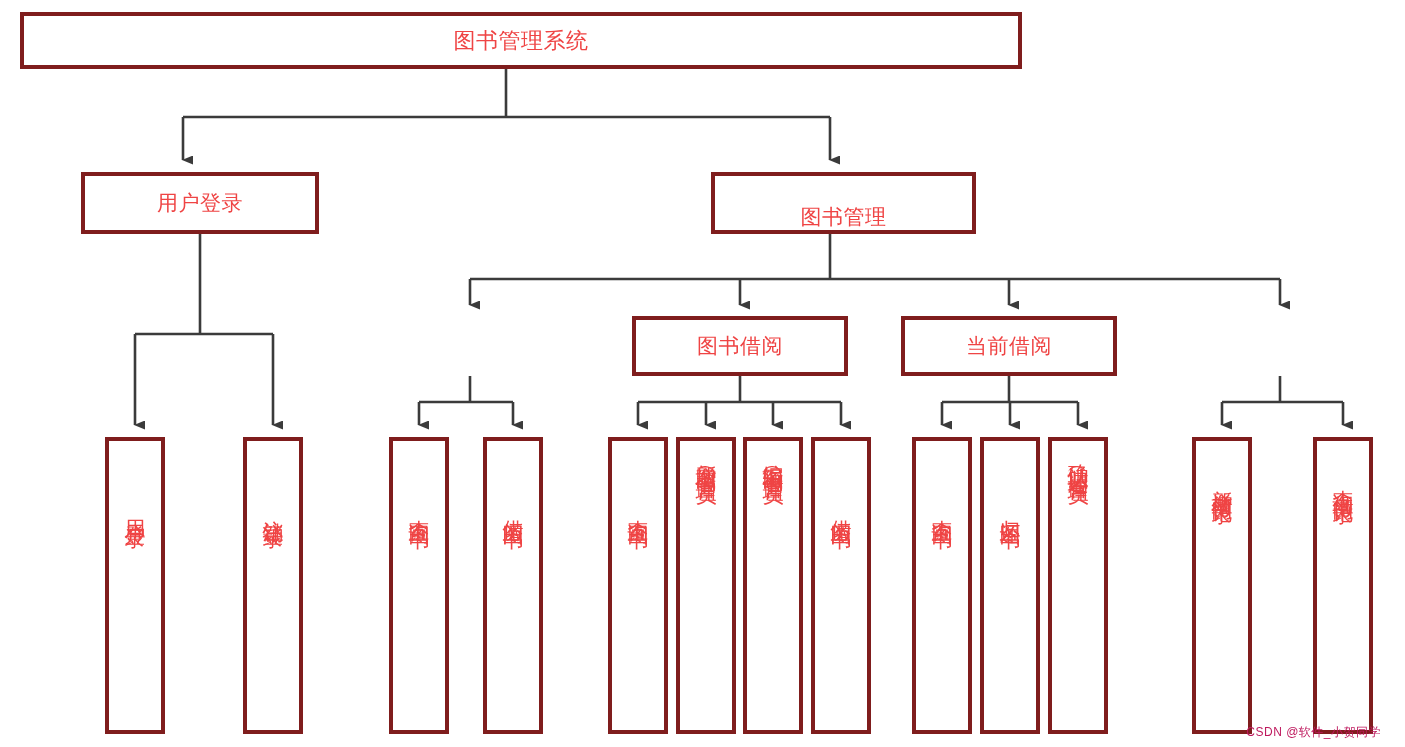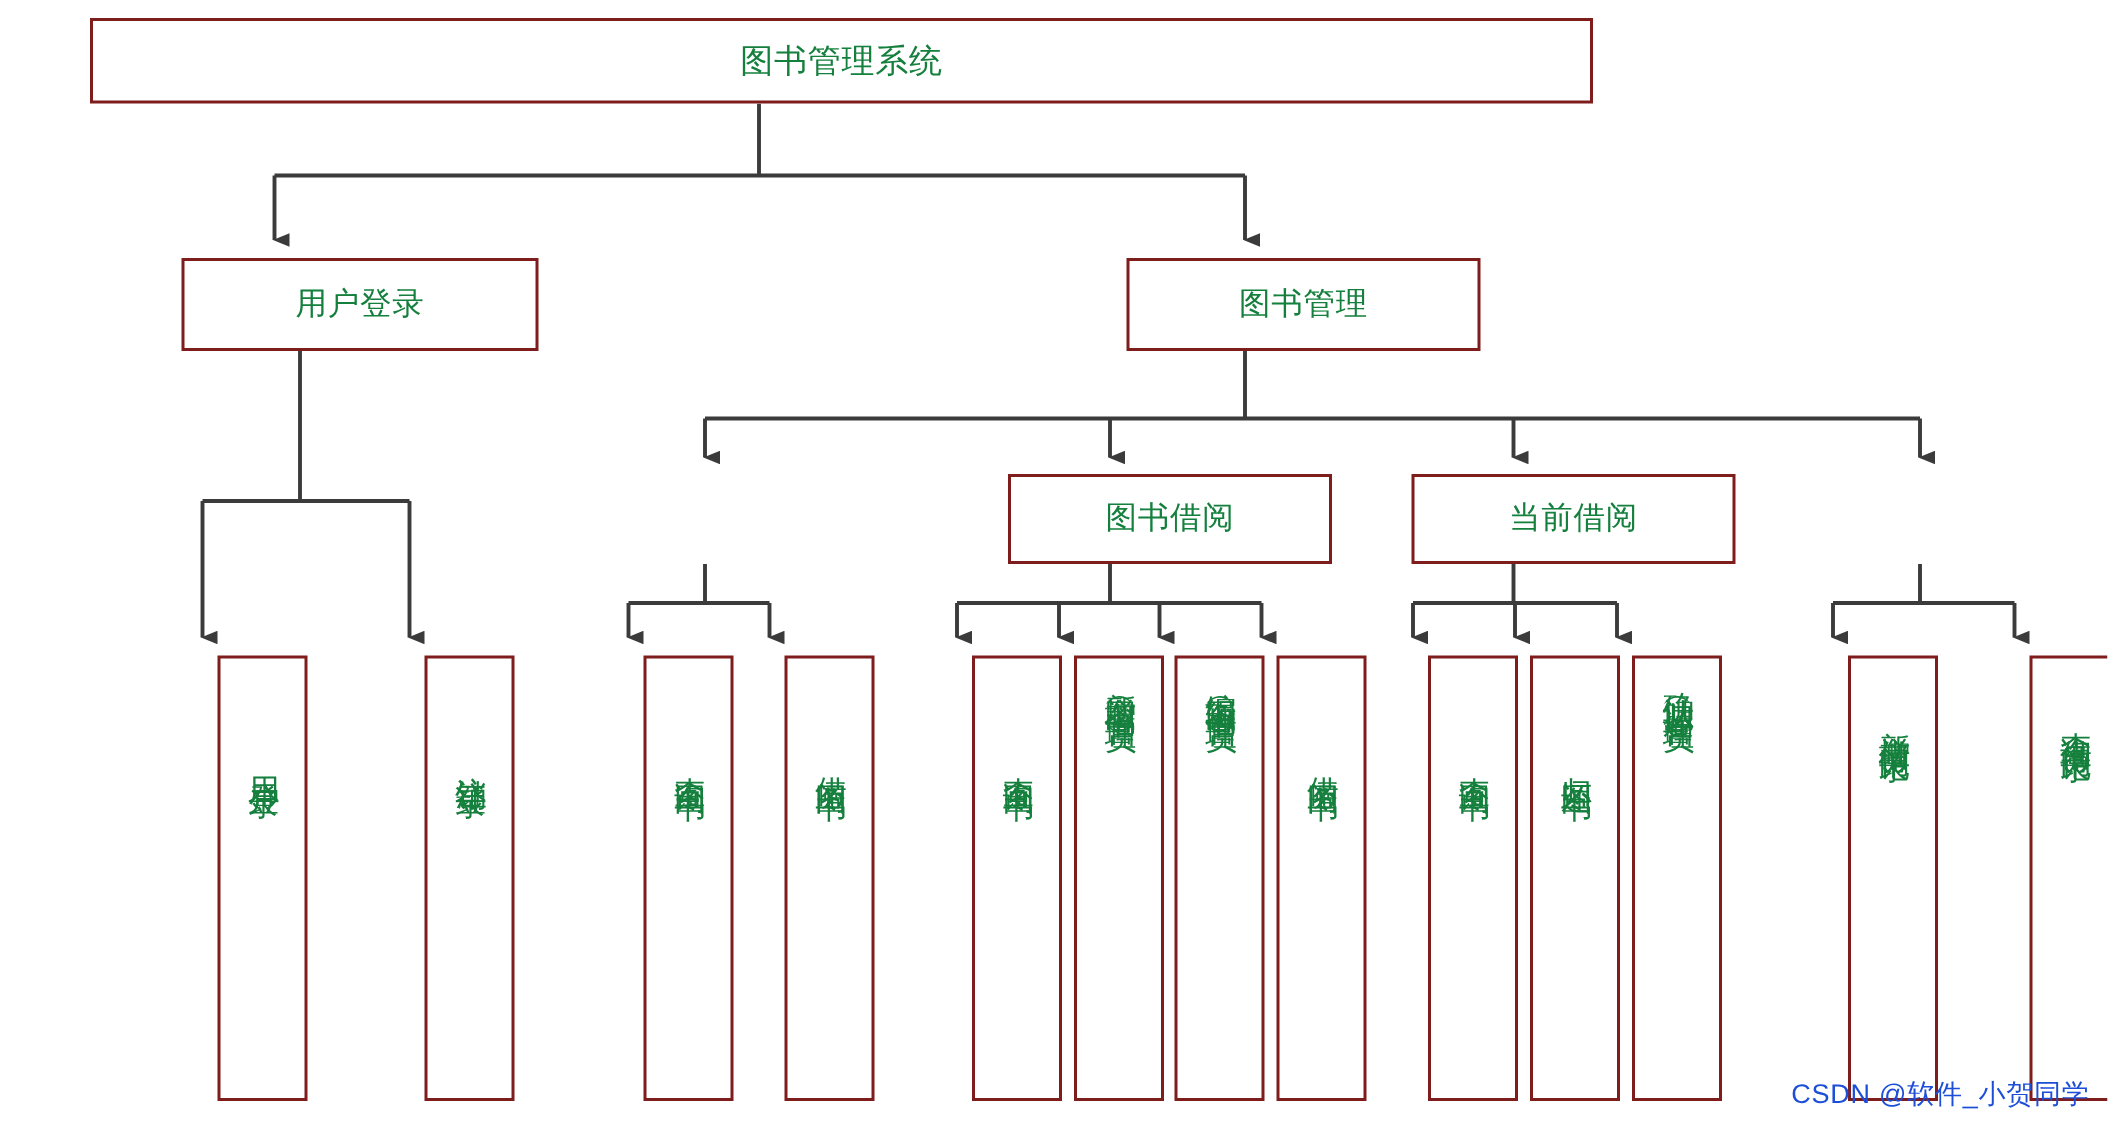--- a/index.html
+++ b/index.html
@@ -20,27 +20,26 @@
   #diagram-svg {
     position: absolute;
     left: 0;
     top: 0;
     width: 1405px;
     height: 747px;
   }
   .node-box {
     position: absolute;
     box-sizing: border-box;
-    border: 2px solid #7f1d1d;
+    border: 4px solid #7f1d1d;
     background: #ffffff;
     display: flex;
     align-items: center;
     justify-content: center;
-    color: #15803d;
-    margin-left: 40px;
+    color: #ef4444;
   }
   .node-label {
     display: block;
     text-align: center;
     line-height: 1.18;
     letter-spacing: 0.5px;
   }
   .node-horizontal .node-label {
     font-size: 21px;
   }
@@ -60,24 +59,24 @@
     white-space: nowrap;
   }
   .node-vertical.short .node-label {
     margin-top: 56px;
   }
   .node-vertical.mid .node-label {
     margin-top: 26px;
   }
   .watermark {
     position: absolute;
-    right: 12px;
+    right: 24px;
     bottom: 6px;
-    font-size: 18px;
-    color: #1d4ed8;
+    font-size: 12px;
+    color: #be185d;
     white-space: nowrap;
     letter-spacing: 0.5px;
   }
 </style>
 </head>
 <body>
 
 <div id="diagram-root">
 
   <svg id="diagram-svg" viewBox="0 0 1405 747">
@@ -130,21 +129,21 @@
     </g>
   </svg>
 
   <div class="node-box node-horizontal node-root" style="left:20px; top:12px; width:1002px; height:57px;">
     <span class="node-label">图书管理系统</span>
   </div>
 
   <div class="node-box node-horizontal" style="left:81px; top:172px; width:238px; height:62px;">
     <span class="node-label">用户登录</span>
   </div>
-  <div class="node-box node-horizontal" style="left:711px; top:172px; width:236px; height:62px;">
+  <div class="node-box node-horizontal" style="left:711px; top:172px; width:265px; height:62px;align-items:flex-end;">
     <span class="node-label">图书管理</span>
   </div>
 
   <div class="node-box node-horizontal" style="left:901px; top:316px; width:216px; height:60px;">
     <span class="node-label">当前借阅</span>
   </div>
   <div class="node-box node-horizontal" style="left:632px; top:316px; width:216px; height:60px;">
     <span class="node-label">图书借阅</span>
   </div>
 

